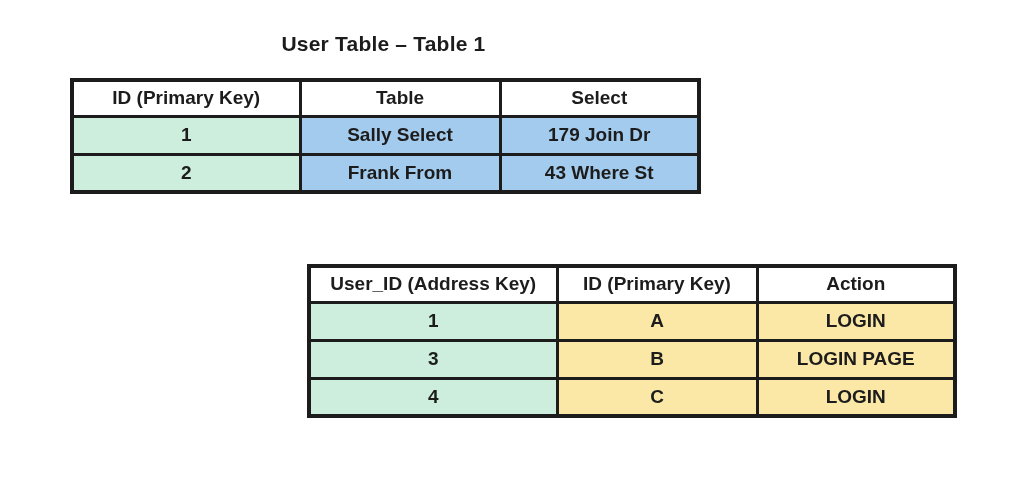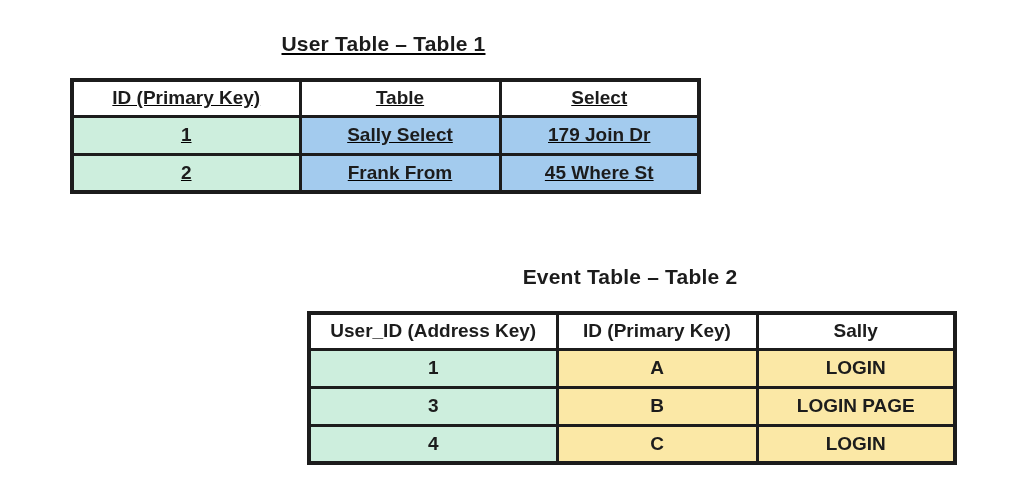--- a/index.html
+++ b/index.html
@@ -1,21 +1,21 @@
 <!DOCTYPE html>
 <html style="--text: #1c1c1c; --border: #1c1c1c; --header_bg: #ffffff; --green: #cdeedd; --blue: #a3cbee; --yellow: #fbe8a6;"><head>
 <meta charset="utf-8">
 <style>
   * { margin:0; padding:0; box-sizing:border-box; }
   html,body { background:#fff; }
   body { font-family:"Liberation Sans", sans-serif; }
   .canvas { position:relative; width:1024px; height:492px; background:#fff; overflow:hidden; }
 
   .tbl-group { position:absolute; }
-  .g1 { left:70px;  top:31px;  width:627px;text-decoration:underline; }
+  .g1 { left:70px;  top:31px;  width:627px; }
   .g2 { left:307px; top:264px; width:646px; }
 
   .tbl-title {
     font-size:21px; font-weight:700; letter-spacing:0.2px;
     color:var(--text); text-align:center; line-height:26px; margin-bottom:21px;
   }
 
   table.dbtable {
     border-collapse:collapse; table-layout:fixed; width:100%;
     border:4px solid var(--border); background:#fdba74;
@@ -55,39 +55,38 @@
       </thead>
       <tbody>
         <tr>
           <td class="c-green">1</td>
           <td class="c-blue">Sally Select</td>
           <td class="c-blue">179 Join Dr</td>
         </tr>
         <tr>
           <td class="c-green">2</td>
           <td class="c-blue">Frank From</td>
-          <td class="c-blue">45 Where St</td>
+          <td class="c-blue">43 Where St</td>
         </tr>
       </tbody>
     </table>
   </section>
 
   <section class="tbl-group g2">
-    <h2 class="tbl-title">Event Table – Table 2</h2>
     <table class="dbtable">
       <colgroup>
         <col style="width:248px">
           <col style="width:200px">
           <col style="width:198px">
       </colgroup>
       <thead>
         <tr>
           <th>User_ID (Address Key)</th>
           <th>ID (Primary Key)</th>
-          <th>Sally</th>
+          <th>Action</th>
         </tr>
       </thead>
       <tbody>
         <tr>
           <td class="c-green">1</td>
           <td class="c-yellow">A</td>
           <td class="c-yellow">LOGIN</td>
         </tr>
         <tr>
           <td class="c-green">3</td>

